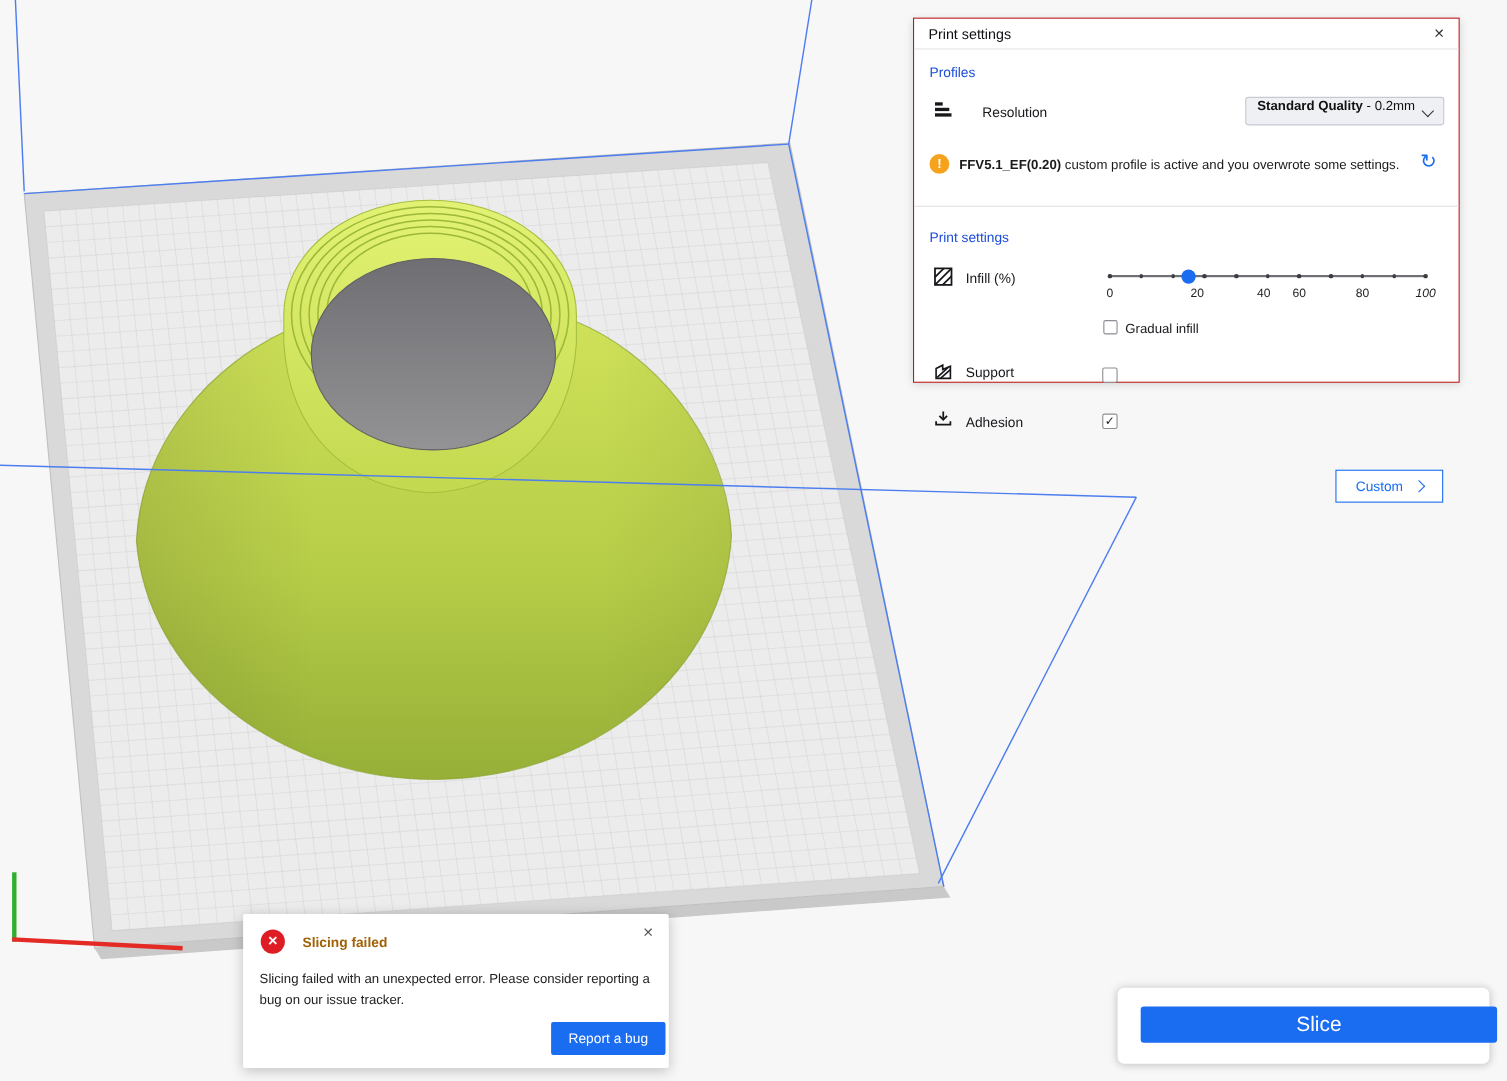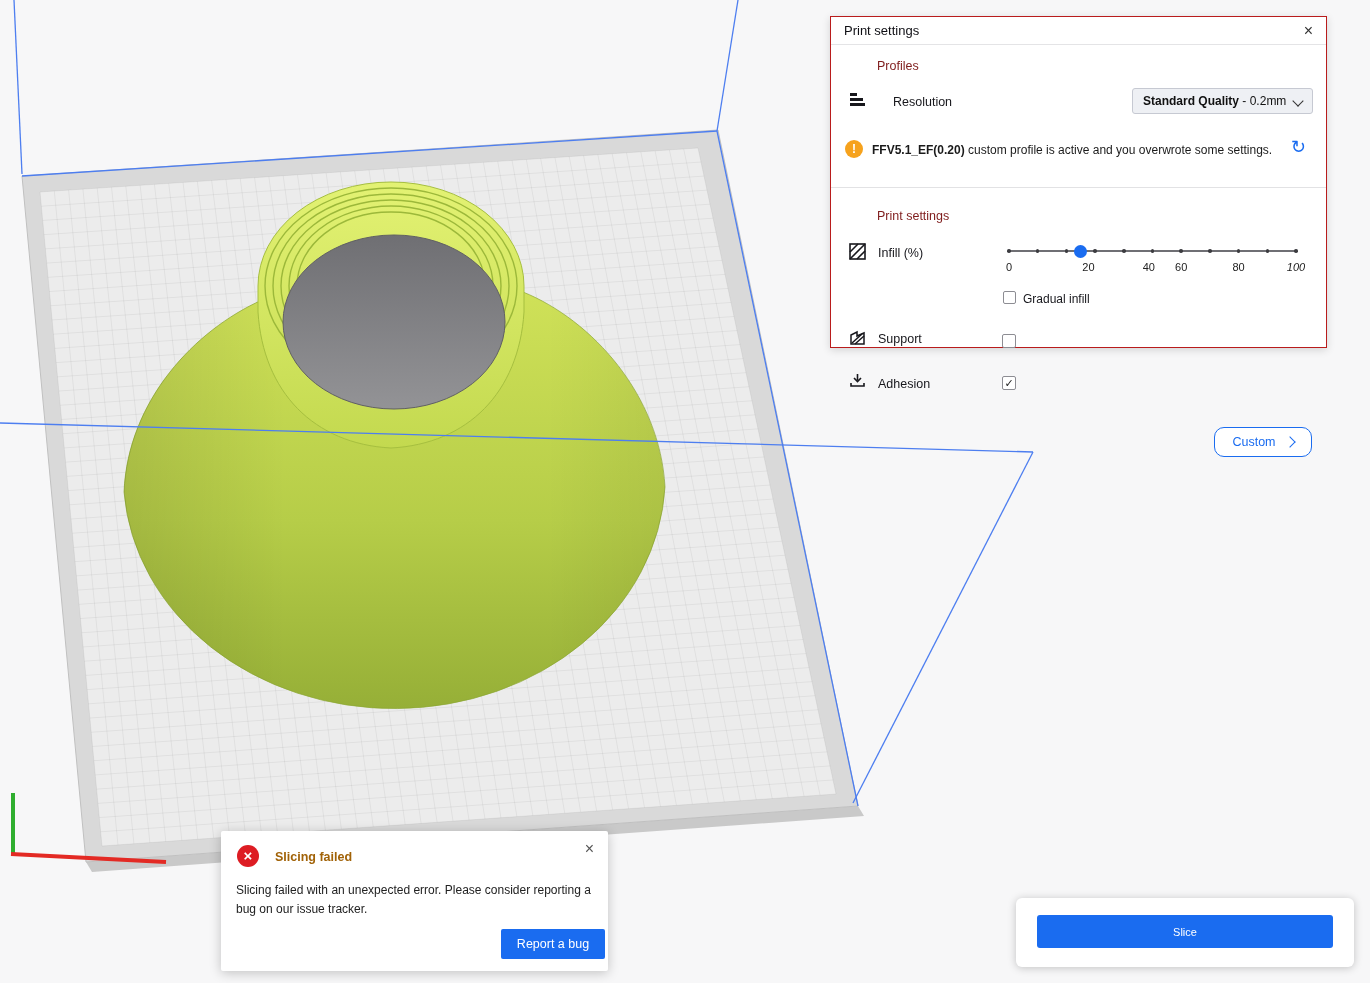--- a/index.html
+++ b/index.html
@@ -10,26 +10,26 @@
   }
   .scene{position:absolute;left:0;top:0;width:1370px;height:983px;}
 
   
   .panel{position:absolute;left:830px;top:16px;width:497px;height:332px;background:#fff;
     border:1px solid #b91c1c;box-sizing:border-box;box-shadow:0 2px 8px rgba(0,0,0,.15);}
   .panel-header{position:absolute;top:0;left:0;right:0;height:27px;border-bottom:1px solid #e4e4e6;
     display:flex;align-items:center;justify-content:space-between;padding:0 13px;font-size:13px;color:#0f0f14;}
   .close-x{font-size:16px;color:#333;line-height:1;cursor:pointer;}
   .abs-label{position:absolute;font-size:12.5px;color:#17171c;white-space:nowrap;}
-  .heading{position:absolute;font-size:12.5px;color:#7f1d1d;margin-left:32px;}
+  .heading{position:absolute;font-size:12.5px;color:#1d4ed8;}
   #profiles-heading{left:14px;top:42px;}
   .res-icon{position:absolute;left:18px;top:74px;}
   #resolution-label{left:62px;top:78px;}
   .dropdown{position:absolute;left:301px;top:71px;width:181px;height:26px;background:#eef0f4;
-    border:1px solid #c6c9d2;border-radius:3px;display:flex;align-items:center;
+    border:1px solid #c6c9d2;border-radius:3px;display:flex;
     padding:0 24px 0 10px;box-sizing:border-box;font-size:12px;color:#111;cursor:pointer;}
   .dropdown b{font-weight:bold;}
   .chev-down{position:absolute;right:10px;top:8px;width:7px;height:7px;
     border-right:1.6px solid #333;border-bottom:1.6px solid #333;transform:rotate(45deg);}
   .warn-icon{position:absolute;left:14px;top:123px;width:18px;height:18px;border-radius:50%;
     background:var(--warning);color:#fff;font-weight:bold;font-size:12px;text-align:center;line-height:18px;}
   .warn-text{position:absolute;left:41px;top:126px;width:405px;font-size:12px;color:#1a1a1a;}
   .reset-icon{position:absolute;left:460px;top:119px;font-size:18px;color:var(--accent);
     transform:scaleX(-1);cursor:pointer;}
   .divider{position:absolute;left:0;right:0;top:170px;height:1px;background:#e2e2e4;}
@@ -46,41 +46,41 @@
     box-sizing:border-box;font-size:11px;line-height:12px;text-align:center;color:#1a1a1a;cursor:pointer;}
   #cb-gradual{left:172px;top:274px;width:13px;height:13px;}
   #gradual-label{left:192px;top:275px;font-size:12px;}
   .sup-icon{position:absolute;left:17px;top:311px;}
   #support-label{left:47px;top:315px;}
   #cb-support{left:171px;top:317px;}
   .adh-icon{position:absolute;left:17px;top:355px;}
   #adhesion-label{left:47px;top:360px;}
   #cb-adhesion{left:171px;top:359px;}
   .custom-btn{position:absolute;left:383px;top:410px;width:98px;height:30px;border:1px solid var(--accent);
-    border-radius:10px;background:#fff;color:var(--accent);font-size:12.5px;display:flex;align-items:center;
+    border-radius:0;background:#fff;color:var(--accent);font-size:12.5px;display:flex;align-items:center;
     justify-content:center;cursor:pointer;box-sizing:border-box;}
   .chev-right{width:7px;height:7px;border-right:1.7px solid var(--accent);border-bottom:1.7px solid var(--accent);
     transform:rotate(-45deg);margin-left:10px;}
 
   
   .toast{position:absolute;left:221px;top:831px;width:387px;height:140px;background:#fff;
     box-shadow:0 2px 12px rgba(0,0,0,.22);border-radius:2px;}
   .toast-icon{position:absolute;left:16px;top:14px;width:22px;height:22px;border-radius:50%;background:var(--error);
     color:#fff;font-size:15px;font-weight:bold;line-height:22px;text-align:center;}
   .toast-title{position:absolute;left:54px;top:19px;font-size:12.5px;font-weight:bold;color:#a16207;}
   .toast-close{position:absolute;right:14px;top:10px;font-size:16px;color:#555;cursor:pointer;line-height:1;}
   .toast-msg{position:absolute;left:15px;top:50px;width:356px;font-size:12px;line-height:1.55;color:#222;}
   .toast-btn{position:absolute;left:280px;top:98px;width:104px;height:30px;background:var(--accent);color:#fff;
     font-size:12.5px;border-radius:2px;display:flex;align-items:center;justify-content:center;cursor:pointer;}
 
   
   .slice-card{position:absolute;left:1016px;top:898px;width:338px;height:69px;background:#fff;border-radius:6px;
     box-shadow:0 1px 8px rgba(0,0,0,.22);}
-  .slice-btn{position:absolute;left:21px;top:17px;width:296px;height:33px;background:var(--accent);color:#fff;
-    font-size:11px;border-radius:3px;display:flex;align-items:center;justify-content:center;cursor:pointer;}
+  .slice-btn{position:absolute;left:21px;top:17px;width:324px;height:33px;background:var(--accent);color:#fff;
+    font-size:19px;border-radius:3px;display:flex;align-items:center;justify-content:center;cursor:pointer;}
 </style>
 </head>
 <body>
 
 <svg class="scene" viewBox="0 0 1370 983" preserveAspectRatio="none">
   <defs>
     <linearGradient id="bodyGrad" x1="0" y1="0" x2="0" y2="1">
       <stop offset="0" stop-color="#cfe158"></stop>
       <stop offset="0.55" stop-color="#b6cd48"></stop>
       <stop offset="1" stop-color="#96af37"></stop>

